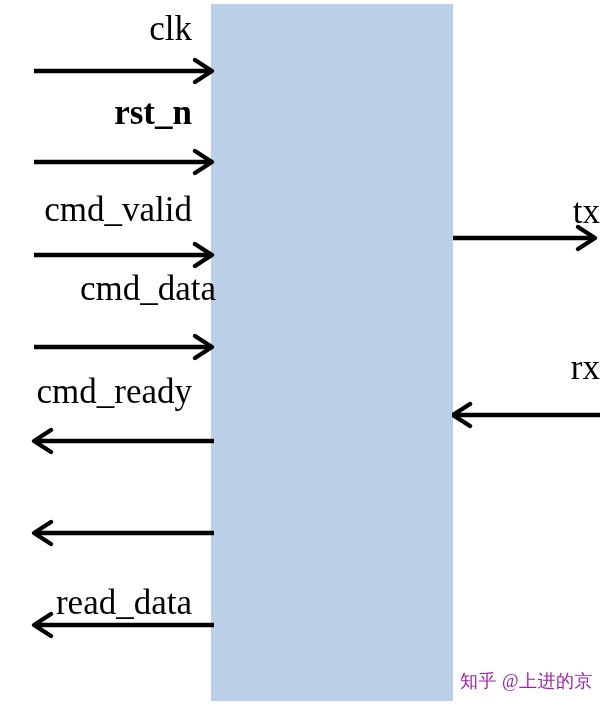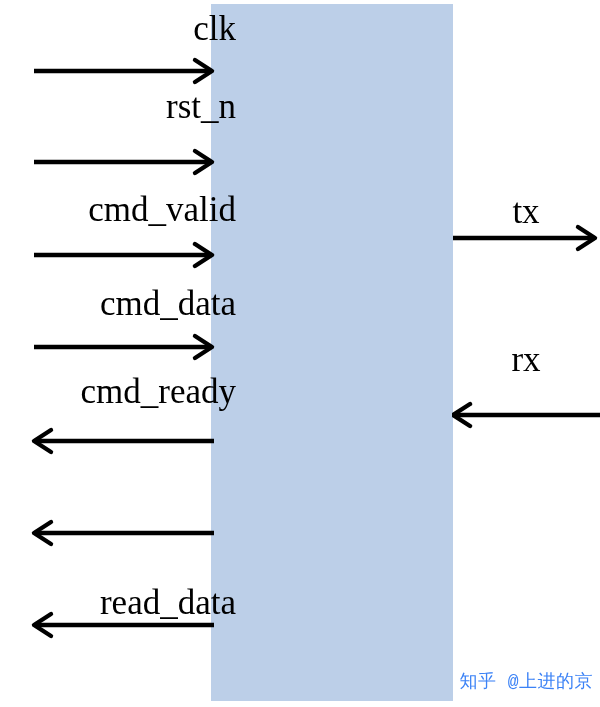--- a/index.html
+++ b/index.html
@@ -27,50 +27,49 @@
     position: absolute;
     color: #000000;
     font-size: 35px;
     line-height: 40px;
     white-space: nowrap;
   }
   .sig-label.left {
     left: 0;
     width: 192px;
     text-align: right;
-    padding-left: 44px;
   }
   .sig-label.right {
     left: 452px;
     width: 148px;
-    text-align: center;
+    text-align: right;
   }
   .arrow {
     position: absolute;
   }
   .watermark {
     position: absolute;
     right: 7px;
     top: 669px;
-    font-family: Liberation Mono, monospace;
+    font-family: Liberation Serif, serif;
     font-size: 18px;
     letter-spacing: 0.5px;
-    color: #3b82f6;
+    color: #a21caf;
     white-space: nowrap;
   }
   
   #lbl-clk        { top: 9px; }
-  #lbl-rst_n      { top: 87px; }
+  #lbl-rst_n      { top: 93px; font-weight: bold; }
   #lbl-cmd_valid  { top: 190px; text-align: right; }
-  #lbl-cmd_data   { top: 284px; }
+  #lbl-cmd_data   { top: 269px; margin-left: 24px; }
   #lbl-cmd_ready  { top: 372px; }
   #lbl-read_valid { top: 463px; }
   #lbl-read_data  { top: 583px; }
   #lbl-tx         { top: 192px; }
-  #lbl-rx         { top: 340px; }
+  #lbl-rx         { top: 348px; }
   
   #arr-clk        { left: 28px;  top: 55px;  }
   #arr-rst_n      { left: 28px;  top: 146px; }
   #arr-cmd_valid  { left: 28px;  top: 239px; }
   #arr-cmd_data   { left: 28px;  top: 331px; }
   #arr-cmd_ready  { left: 28px;  top: 425px; }
   #arr-read_valid { left: 28px;  top: 517px; }
   #arr-read_data  { left: 28px;  top: 609px; }
   #arr-tx         { left: 452px; top: 222px; }
   #arr-rx         { left: 452px; top: 399px; }

